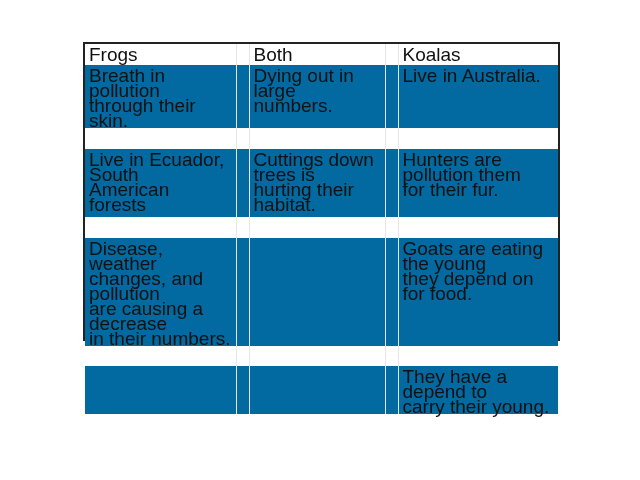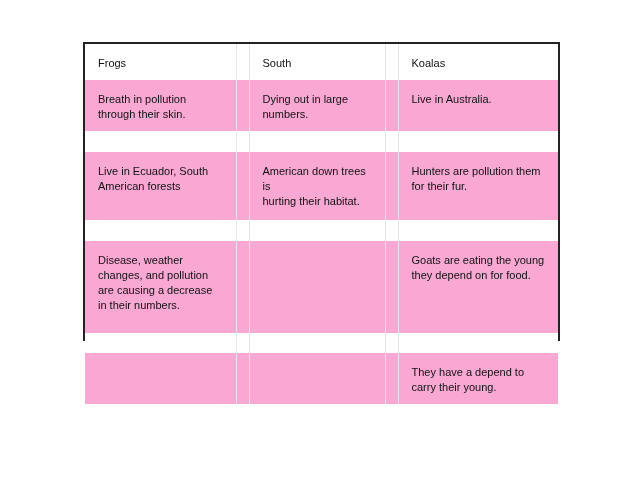--- a/index.html
+++ b/index.html
@@ -23,34 +23,34 @@
       border: 2px solid #222222;
       box-sizing: content-box;
       background: #ffffff;
     }
     table {
       border-collapse: collapse;
       table-layout: fixed;
       width: 473px;
     }
     td {
-      padding: 9px;
+      padding: 0;
       vertical-align: top;
-      font-size: 11px;
+      font-size: 19px;
       line-height: 15px;
       color: #111111;
       border-right: 1px solid #e6e6e6;
     }
     td:last-child { border-right: none; }
     td .txt {
       display: block;
       padding: 3px 4px 0 4px;
       white-space: pre-line;
     }
-    tr.shaded td { background: #f9a8d4; }
+    tr.shaded td { background: #0369a1; }
     tr.white td { background: #ffffff; }
     col.main1 { width: 151px; }
     col.spacer { width: 13px; }
     col.main2 { width: 136px; }
     col.main3 { width: 160px; }
   </style>
 </head>
 <body>
 
 <div class="table-wrap">
@@ -62,21 +62,21 @@
         <col class="spacer">
         <col class="main3">
     </colgroup>
     <tbody>
         <tr class="white" style="height:21px">
       <td>
             <span class="txt">Frogs</span>
           </td>
       <td></td>
       <td>
-            <span class="txt">South</span>
+            <span class="txt">Both</span>
           </td>
       <td></td>
       <td>
             <span class="txt">Koalas</span>
           </td>
     </tr>
     <tr class="shaded" style="height:36px">
       <td>
             <span class="txt">Breath in pollution
 through their skin.</span>
@@ -98,21 +98,21 @@
           <td></td>
           <td></td>
     </tr>
     <tr class="shaded" style="height:68px">
       <td>
             <span class="txt">Live in Ecuador, South
 American forests</span>
           </td>
       <td></td>
       <td>
-            <span class="txt">American down trees is
+            <span class="txt">Cuttings down trees is
 hurting their habitat.</span>
           </td>
       <td></td>
       <td>
             <span class="txt">Hunters are pollution them
 for their fur.</span>
           </td>
     </tr>
     <tr class="white" style="height:21px">
       <td></td>

